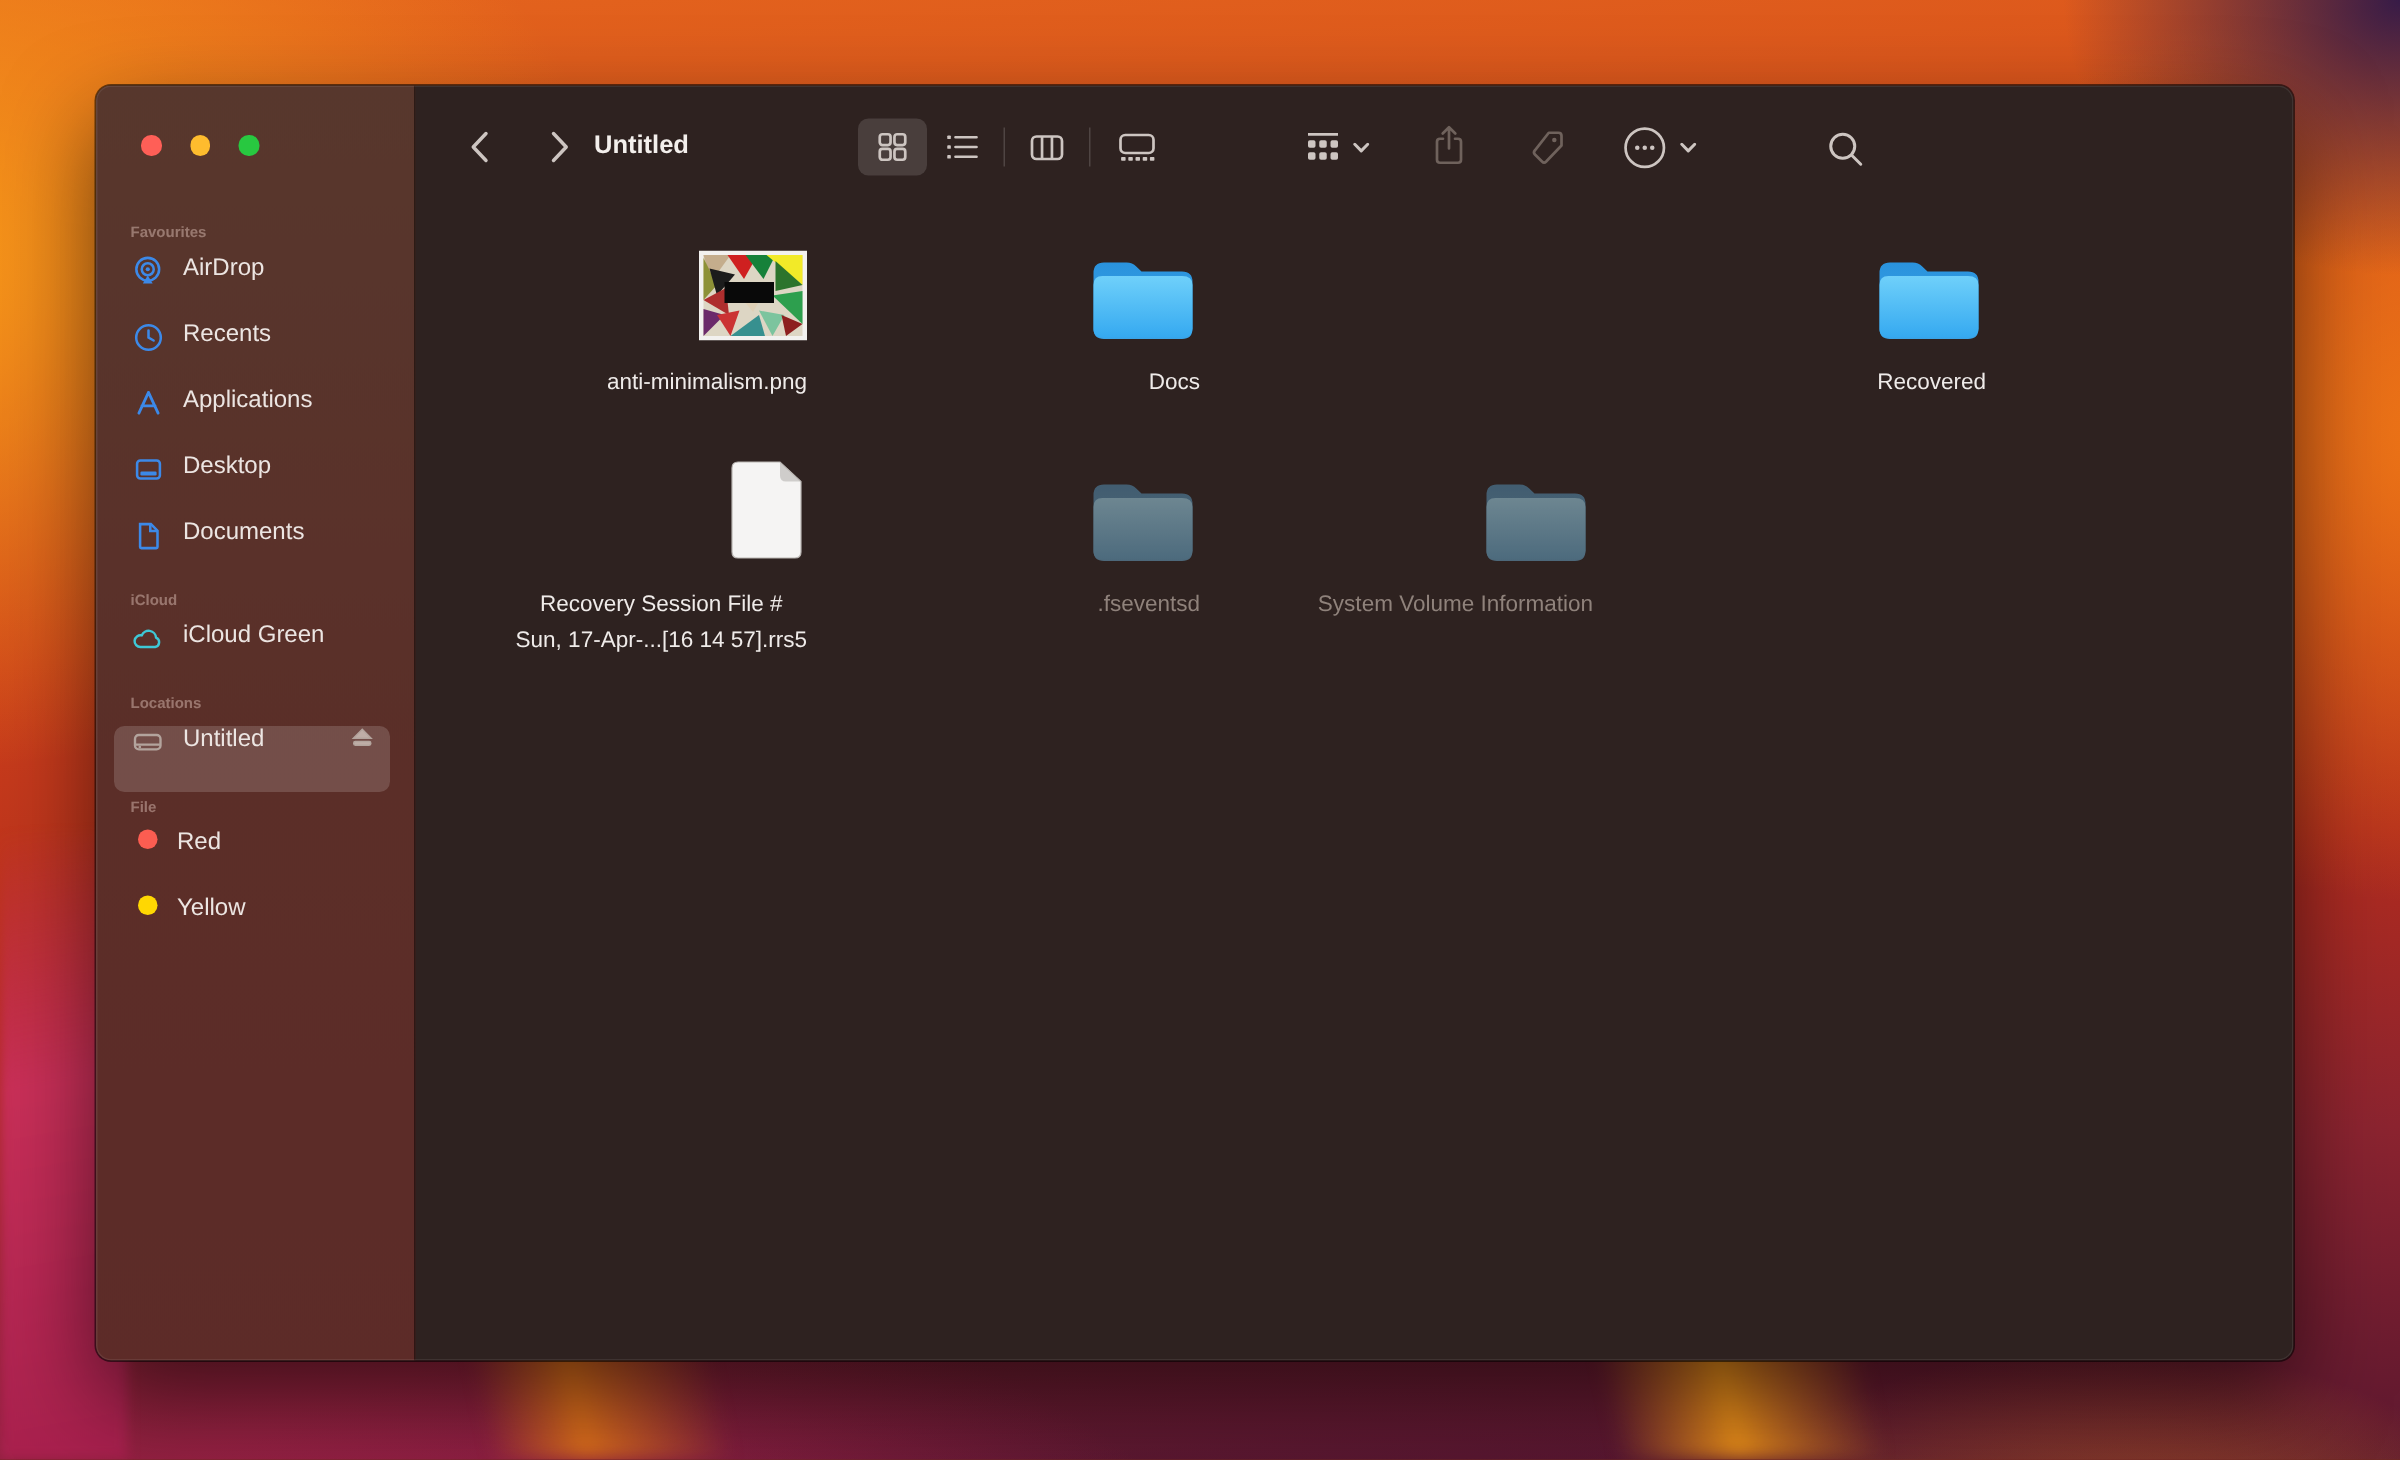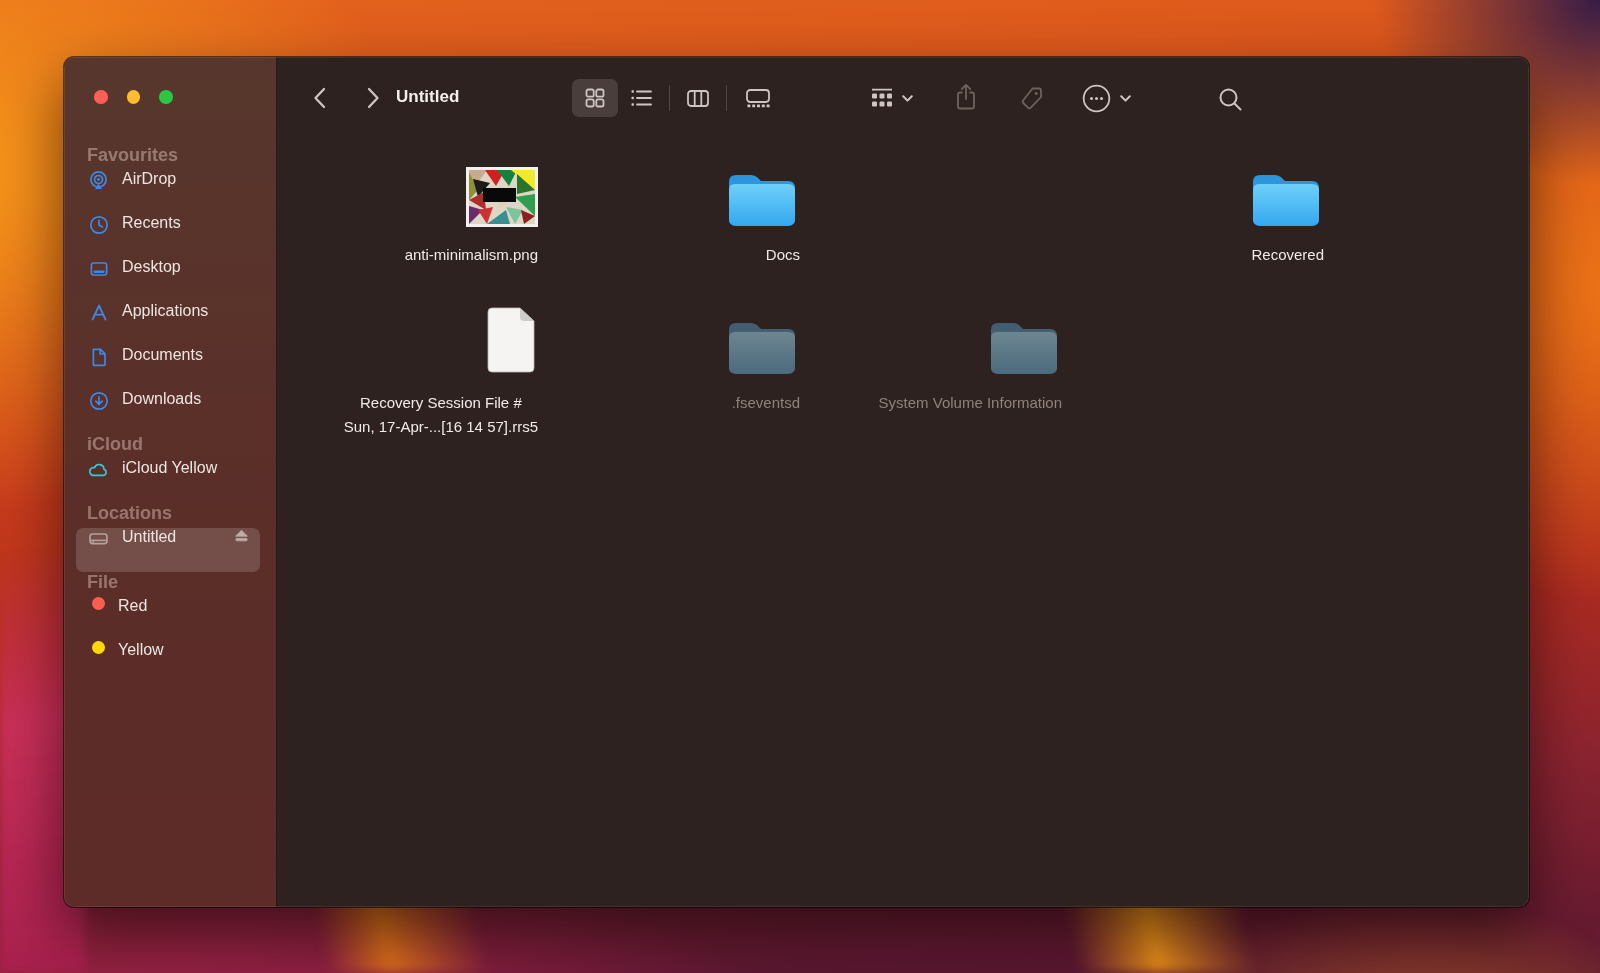--- a/index.html
+++ b/index.html
@@ -48,21 +48,21 @@
   }
   .traffic { position:absolute; left:30px; top:33px; display:flex; gap:19px; }
   .traffic span { width:13.5px; height:13.5px; border-radius:50%; display:block; }
   .tl-red    { background:#ff5f57; }
   .tl-yellow { background:#febc2e; }
   .tl-green  { background:#28c840; }
 
   .side-scroll { position:absolute; left:0; right:0; top:0; bottom:0; padding-top:88px; }
   .side-section-header {
     height:20px; margin:0 0 5px 0; padding-left:23px;
-    font-size:18px; font-weight:700; color:rgba(240,214,206,.42);
+    font-size:10px; font-weight:700; color:rgba(240,214,206,.42);
     display:flex; align-items:center;
   }
   .side-section + .side-section { }
   .side-item {
     height:44px; margin:0 16px 0 12px; padding-left:12px; border-radius:7px;
     display:flex; align-items:flex-start; gap:13px;
     font-size:16px; color:#ece5e2;
   }
   .side-item.selected { background:rgba(255,255,255,.155); }
   .side-item .sicon { width:21px; height:21px; flex:0 0 21px; display:flex; align-items:center; justify-content:center; }
@@ -147,64 +147,55 @@
           <span class="sicon">
             <svg width="20" height="20" viewBox="0 0 20 20" stroke-width="1.7">
               <circle cx="10" cy="10" r="8.2"></circle>
                 <path d="M10 5.4 V10 L13.4 12" stroke-linecap="round"></path>
             </svg>
             </span>
           <span>Recents</span>
         </div>
         <div class="side-item blue">
           <span class="sicon">
+            <svg width="20" height="20" viewBox="0 0 20 20" stroke-width="1.9" stroke-linecap="round">
+              <path d="M10 2.6 L3.6 16.4 M10 2.6 L16.4 16.4 M5.6 11.6 H14.4"></path>
+            </svg>
+            </span>
+          <span>Applications</span>
+        </div>
+        <div class="side-item blue">
+          <span class="sicon">
             <svg width="20" height="20" viewBox="0 0 20 20" stroke-width="1.7">
               <rect x="2.4" y="4" width="15.2" height="12" rx="2.2"></rect>
               <rect class="fill" x="4.6" y="11.4" width="10.8" height="2.6" rx="0.8"></rect>
             </svg>
             </span>
           <span>Desktop</span>
         </div>
         <div class="side-item blue">
           <span class="sicon">
-            <svg width="20" height="20" viewBox="0 0 20 20" stroke-width="1.9" stroke-linecap="round">
-              <path d="M10 2.6 L3.6 16.4 M10 2.6 L16.4 16.4 M5.6 11.6 H14.4"></path>
-            </svg>
-            </span>
-          <span>Applications</span>
-        </div>
-        <div class="side-item blue">
-          <span class="sicon">
             <svg width="18" height="20" viewBox="0 0 18 20" stroke-width="1.7">
               <path d="M3.4 2.4 h7.2 L15 6.8 V17.6 q0 .8-.8.8 H4.2 q-.8 0-.8-.8 Z"></path>
               <path d="M10.2 2.6 V7 h4.6"></path>
             </svg>
             </span>
           <span>Documents</span>
         </div>
-        <div class="side-item blue">
-          <span class="sicon">
-            <svg width="20" height="20" viewBox="0 0 20 20" stroke-width="1.7" stroke-linecap="round">
-              <circle cx="10" cy="10" r="8.2"></circle>
-                <path d="M10 5.8 V13 M6.8 10.2 L10 13.4 L13.2 10.2"></path>
-            </svg>
-            </span>
-          <span>Downloads</span>
-        </div>
       </div>
 
       <div class="side-section">
         <div class="side-section-header">iCloud</div>
         <div class="side-item teal">
           <span class="sicon">
             <svg width="22" height="18" viewBox="0 0 22 18" stroke-width="1.7" stroke-linejoin="round">
               <path d="M6 14.6 a4.1 4.1 0 1 1 .8-8.1 a5.2 5.2 0 0 1 10 1.6 a3.4 3.4 0 0 1-.6 6.5 Z"></path>
             </svg>
             </span>
-          <span>iCloud Yellow</span>
+          <span>iCloud Green</span>
         </div>
       </div>
 
       <div class="side-section">
         <div class="side-section-header">Locations</div>
         <div class="side-item gray selected">
           <span class="sicon">
             <svg width="21" height="19" viewBox="0 0 21 19" stroke-width="1.6">
               <rect x="2" y="5" width="17" height="9.6" rx="2.6"></rect>
               <path d="M2.4 11.4 H18.6"></path>

